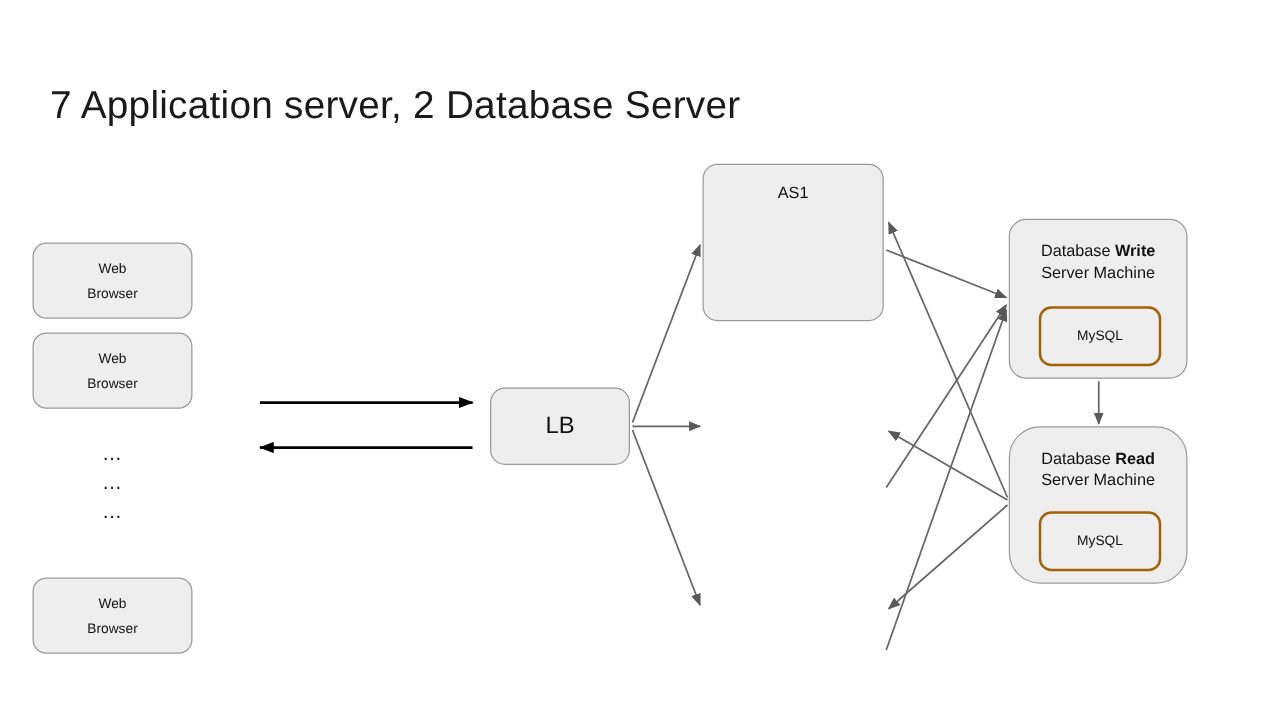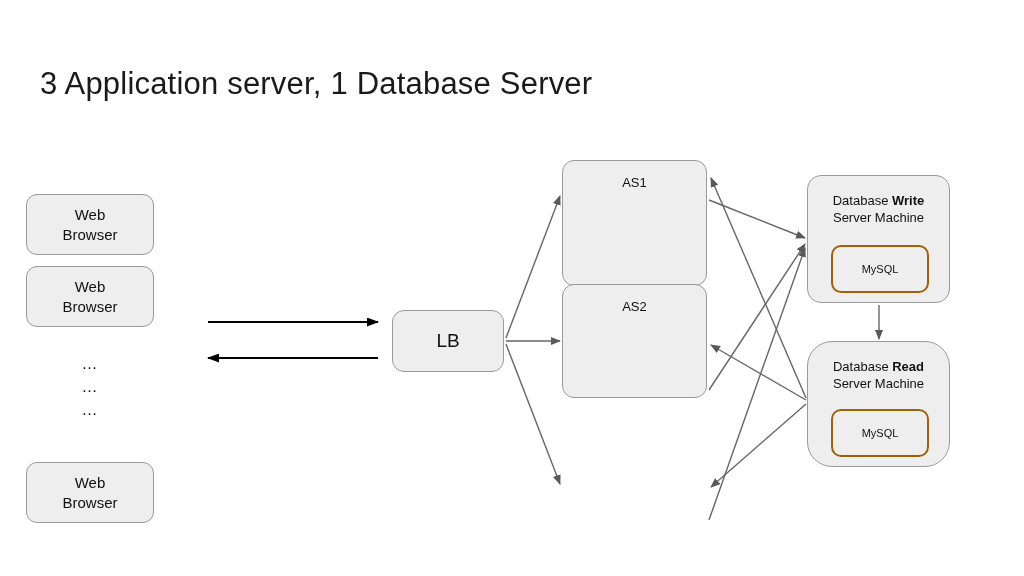--- a/index.html
+++ b/index.html
@@ -31,21 +31,21 @@
     position: absolute;
     box-sizing: border-box;
     background: #eeeeee;
     border: 1px solid #9a9a9a;
     border-radius: 12px;
     display: flex;
     align-items: center;
     justify-content: center;
     text-align: center;
     color: #111111;
-    font-size: 15px;
+    font-size: 11px;
     line-height: 20px;
   }
   .node.toplabel {
     align-items: flex-start;
     padding-top: 12px;
   }
   .node-label {
     display: block;
     white-space: pre-line;
   }
@@ -75,21 +75,21 @@
     top: 310px;
     width: 112px;
     height: 62px;
     font-size: 19px;
   }
   .as-node {
     left: 562px;
     width: 145px;
     font-size: 13px;
   }
-  #as1-node { top: 131px; height: 126px; margin-top: 29px; }
+  #as1-node { top: 131px; height: 126px; }
   #as2-node { top: 284px; height: 114px; }
   #as3-node { top: 425px; height: 123px; }
   .db-node {
     left: 807px;
     width: 143px;
     height: 128px;
     font-size: 13px;
     line-height: 17px;
     align-items: flex-start;
     padding-top: 16px;
@@ -129,21 +129,21 @@
     width: 1024px;
     height: 576px;
     pointer-events: none;
   }
 </style>
 </head>
 <body>
 
 <div id="canvas">
 
-  <div id="title">3 Application server, 1 Database Server</div>
+  <div id="title">7 Application server, 2 Database Server</div>
 
   <svg id="edges" viewBox="0 0 1024 576" xmlns="http://www.w3.org/2000/svg">
     <defs>
       <marker id="ah-gray" markerWidth="10" markerHeight="8" refX="9" refY="4" orient="auto" markerUnits="userSpaceOnUse">
         <path d="M0,0 L10,4 L0,8 z" fill="#595959"></path>
       </marker>
       <marker id="ah-black" markerWidth="12" markerHeight="9" refX="11" refY="4.5" orient="auto" markerUnits="userSpaceOnUse">
         <path d="M0,0 L12,4.5 L0,9 z" fill="#000000"></path>
       </marker>
     </defs>
@@ -186,23 +186,20 @@
 Browser</span>
   </div>
 
   <div class="node" id="lb-node">
     <span class="node-label">LB</span>
   </div>
 
   <div class="node as-node toplabel" id="as1-node">
     <span class="node-label">AS1</span>
   </div>
-  <div class="node as-node toplabel" id="as2-node">
-    <span class="node-label">AS2</span>
-  </div>
 
   <div class="node db-node" id="db-write-node">
     <span class="db-title"><span>Database </span><span class="bold">Write</span><br><span>Server Machine</span></span>
     <div class="mysql-box" id="mysql-write">
       <span>MySQL</span>
     </div>
   </div>
 
   <div class="node db-node" id="db-read-node">
     <span class="db-title"><span>Database </span><span class="bold">Read</span><br><span>Server Machine</span></span>

